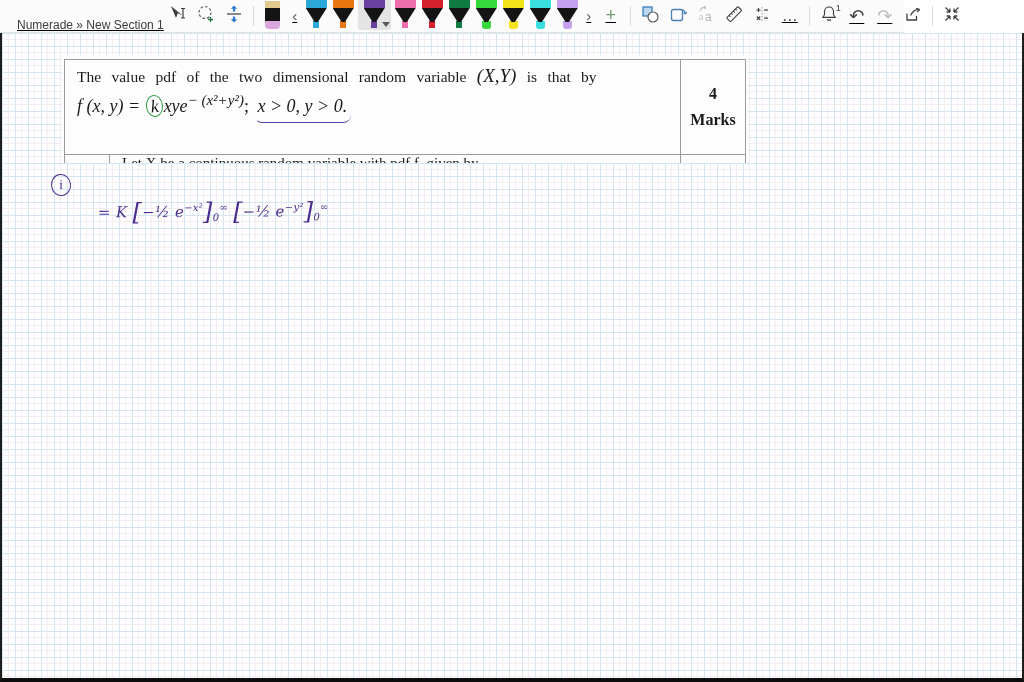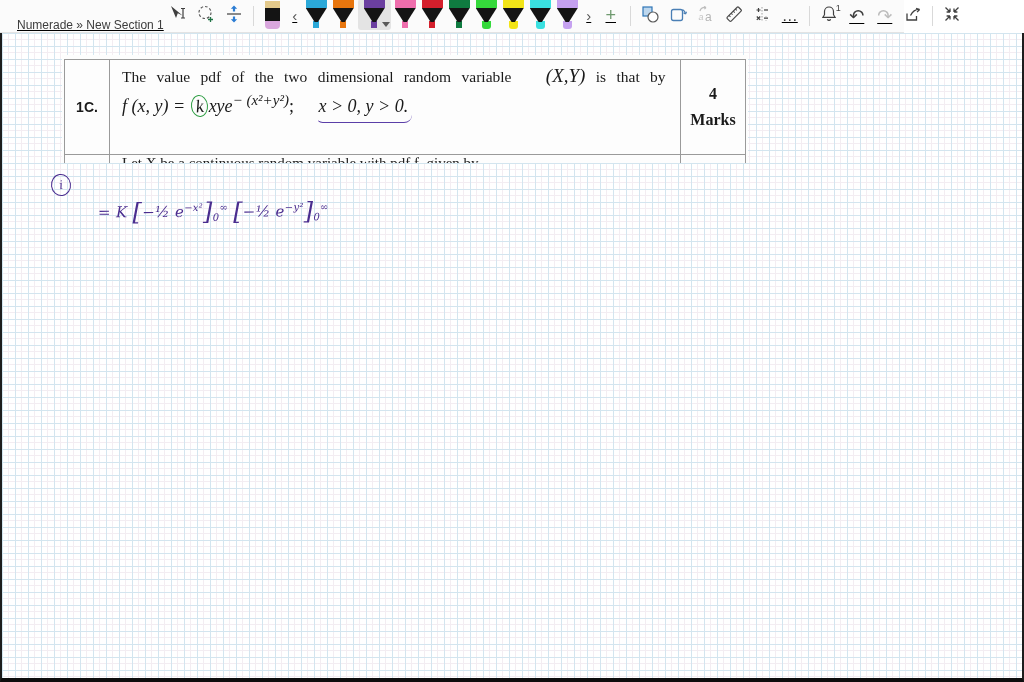--- a/index.html
+++ b/index.html
@@ -60,25 +60,25 @@
     font-family:"Liberation Serif", serif; color:#1a1a1a;
   }
   .qtable{ border:1px solid #9a9a9a; border-bottom:none; display:flex; flex-direction:column; height:104px; }
   .qrow-main{ display:flex; height:96px; border-bottom:1px solid #9a9a9a; }
   .qcell-num{ width:45px; border-right:1px solid #9a9a9a; display:flex; align-items:center; justify-content:center;
     font-family:"Liberation Sans", sans-serif; font-weight:bold; font-size:14px; }
   .qcell-body{ flex:1; padding:5px 10px 0 12px; border-right:1px solid #9a9a9a; }
   .qcell-marks{ width:64px; display:flex; flex-direction:column; align-items:center; justify-content:center;
     font-weight:bold; font-size:16px; line-height:1.6; }
   .qline1{ font-size:15.5px; white-space:nowrap; word-spacing:6.5px; }
-  .qline1 .bigmath{ font-size:19px; font-style:italic; word-spacing:0;margin-left:24px; }
+  .qline1 .bigmath{ font-size:19px; font-style:italic; word-spacing:0; }
   .qline2{ margin-top:5px; font-style:italic; font-size:18px; height:32px; white-space:nowrap; }
   .circled-k{ display:inline-block; border:1.6px solid var(--green); border-radius:50%;
     min-width:17px; height:22px; line-height:20px; text-align:center; transform:rotate(-6deg); margin:0 1px; }
-  .constraint{ display:inline-block; position:relative; margin-left:20px; }
+  .constraint{ display:inline-block; position:relative; margin-left:4px; }
   .constraint::after{ content:""; position:absolute; left:-2px; right:-4px; bottom:-6px; height:7px;
     border-bottom:1.8px solid var(--purple-annot); border-left:1.8px solid transparent;
     border-radius:0 0 12px 10px; }
   .qline3{ margin-top:4px; font-size:15.5px; white-space:nowrap; }
   .qline3 .gap{ display:inline-block; width:40px; }
   .qrow-sliver{ height:8px; display:flex; overflow:hidden; }
   .qsliver-num{ width:45px; border-right:1px solid #9a9a9a; }
   .qsliver-body{ flex:1; border-right:1px solid #9a9a9a; padding-left:12px; font-size:15px; color:#222; white-space:nowrap; }
   .qsliver-marks{ width:64px; }
 
@@ -294,21 +294,20 @@
       </span>
     </button>
   </div>
 </div>
 
 <div class="canvas">
 
   <div class="qimg">
     <div class="qtable">
       <div class="qrow-main">
-        <div class="qcell-num">1C.</div>
         <div class="qcell-body">
           <div class="qline1">
             <span>The value pdf of the two dimensional random variable</span>
             <span class="bigmath">(X,Y)</span>
             <span>is that by</span>
           </div>
           <div class="qline2">
             <span>f (x, y) =</span>
             <span class="circled-k">k</span><span>xye<sup>− (x²+y²)</sup></span><span style="font-style:normal;">;</span>
             <span class="constraint">x &gt; 0,  y &gt; 0.</span>

